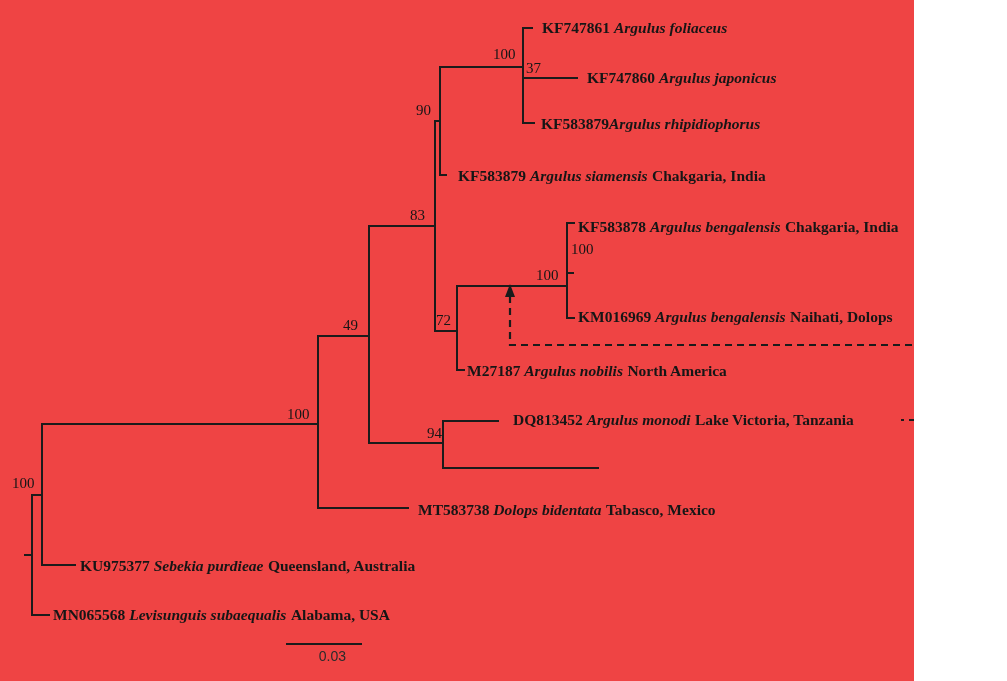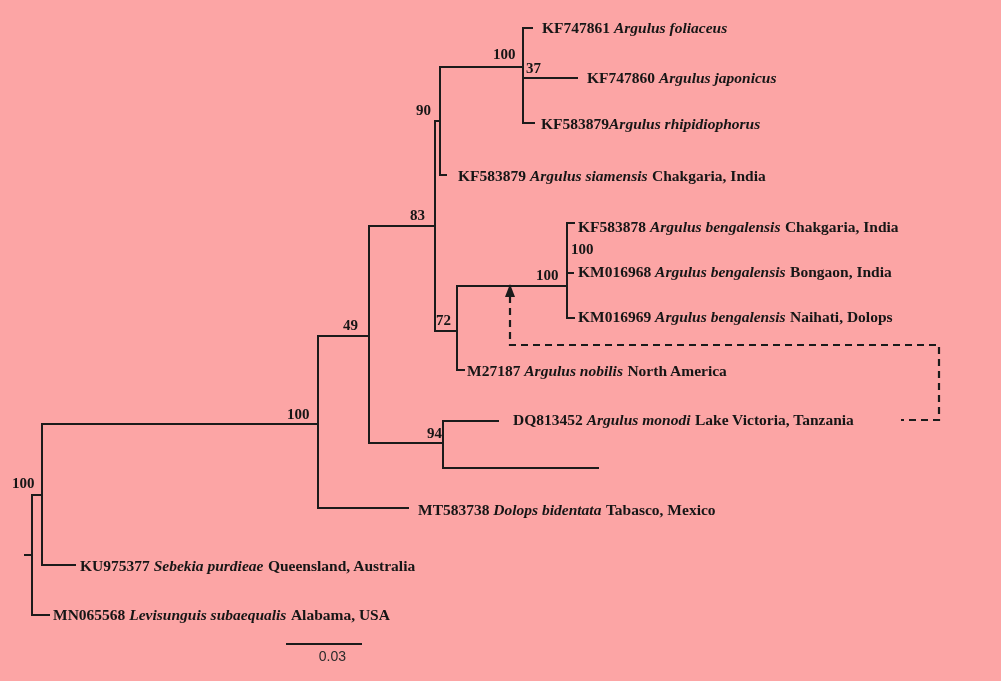--- a/index.html
+++ b/index.html
@@ -1,20 +1,20 @@
 <!DOCTYPE html>
 <html><head>
 <meta charset="utf-8">
 <style>
   html, body { margin: 0; padding: 0; background: #ffffff; }
   .fig {
     position: relative;
-    width: 1001px;
+    width: 914px;
     height: 681px;
-    background: #fca5a5;
+    background: #ef4444;
     overflow: hidden;
     font-family: "Liberation Serif", serif;
     color: #161616;
   }
   .fig svg.tree-lines {
     position: absolute;
     left: 0; top: 0;
   }
   
   .tx {
@@ -24,21 +24,21 @@
     font-size: 15.5px;
     line-height: 20px;
     color: #161616;
   }
   .tx .name { font-style: italic; }
   .tx .sp { white-space: pre; }
   .tx .loc:not(:empty) { margin-left: 4.5px; }
   
   .bs {
     position: absolute;
-    font-weight: bold;
+    font-weight: normal;
     font-size: 15px;
     line-height: 17px;
     color: #161616;
     white-space: nowrap;
   }
   
   .scale-label {
     position: absolute;
     left: 300px;
     top: 648px;
@@ -70,21 +70,20 @@
     </g>
     <path d="M 510 296 V 345 H 939 V 420 H 901" fill="none" stroke="#1b1b1b" stroke-width="2.2" stroke-dasharray="7 5"></path>
     <polygon points="510,284 505,297 515,297" fill="#1b1b1b"></polygon>
   </svg>
 
   <div class="tx" style="left:542px; top:18px"><span class="acc">KF747861</span><span class="sp"> </span><span class="name">Argulus foliaceus</span><span class="loc"></span></div>
   <div class="tx" style="left:587px; top:68px"><span class="acc">KF747860</span><span class="sp"> </span><span class="name">Argulus japonicus</span><span class="loc"></span></div>
   <div class="tx" style="left:541px; top:114px"><span class="acc">KF583879</span><span class="sp"></span><span class="name">Argulus rhipidiophorus</span><span class="loc"></span></div>
   <div class="tx" style="left:458px; top:166px"><span class="acc">KF583879</span><span class="sp"> </span><span class="name">Argulus siamensis</span><span class="loc">Chakgaria, India</span></div>
   <div class="tx" style="left:578px; top:217px"><span class="acc">KF583878</span><span class="sp"> </span><span class="name">Argulus bengalensis</span><span class="loc">Chakgaria, India</span></div>
-  <div class="tx" style="left:578px; top:262px"><span class="acc">KM016968</span><span class="sp"> </span><span class="name">Argulus bengalensis</span><span class="loc">Bongaon, India</span></div>
   <div class="tx" style="left:578px; top:307px"><span class="acc">KM016969</span><span class="sp"> </span><span class="name">Argulus bengalensis</span><span class="loc">Naihati, Dolops</span></div>
   <div class="tx" style="left:467px; top:361px"><span class="acc">M27187</span><span class="sp"> </span><span class="name">Argulus nobilis</span><span class="loc">North America</span></div>
   <div class="tx" style="left:513px; top:410px"><span class="acc">DQ813452</span><span class="sp"> </span><span class="name">Argulus monodi</span><span class="loc">Lake Victoria, Tanzania</span></div>
   <div class="tx" style="left:418px; top:500px"><span class="acc">MT583738</span><span class="sp"> </span><span class="name">Dolops bidentata</span><span class="loc">Tabasco, Mexico</span></div>
   <div class="tx" style="left:80px;  top:556px"><span class="acc">KU975377</span><span class="sp"> </span><span class="name">Sebekia purdieae</span><span class="loc">Queensland, Australia</span></div>
   <div class="tx" style="left:53px;  top:605px"><span class="acc">MN065568</span><span class="sp"> </span><span class="name">Levisunguis subaequalis</span><span class="loc">Alabama, USA</span></div>
 
   <div class="bs" style="left:493px; top:46px">100</div>
   <div class="bs" style="left:526px; top:60px">37</div>
   <div class="bs" style="left:416px; top:102px">90</div>

